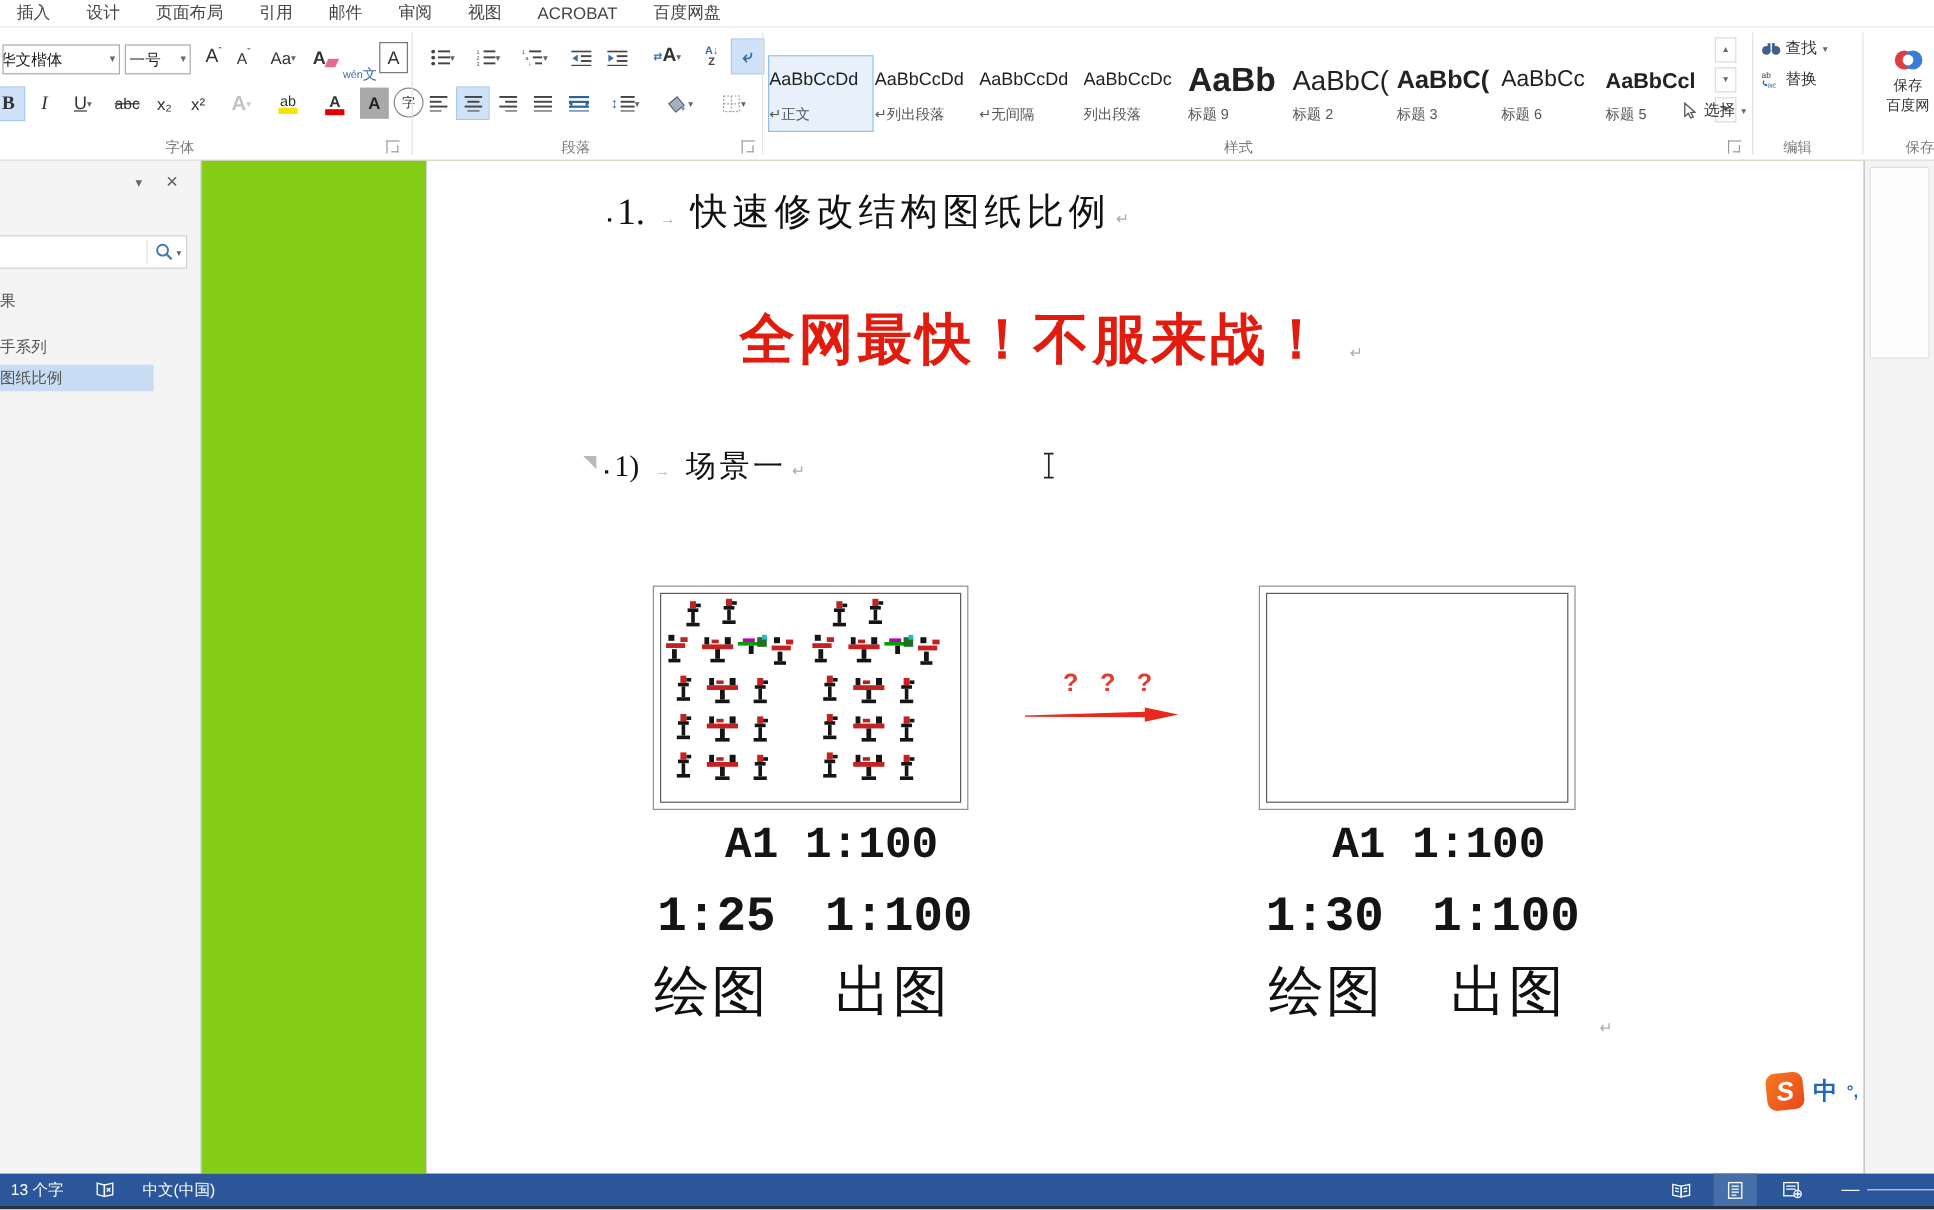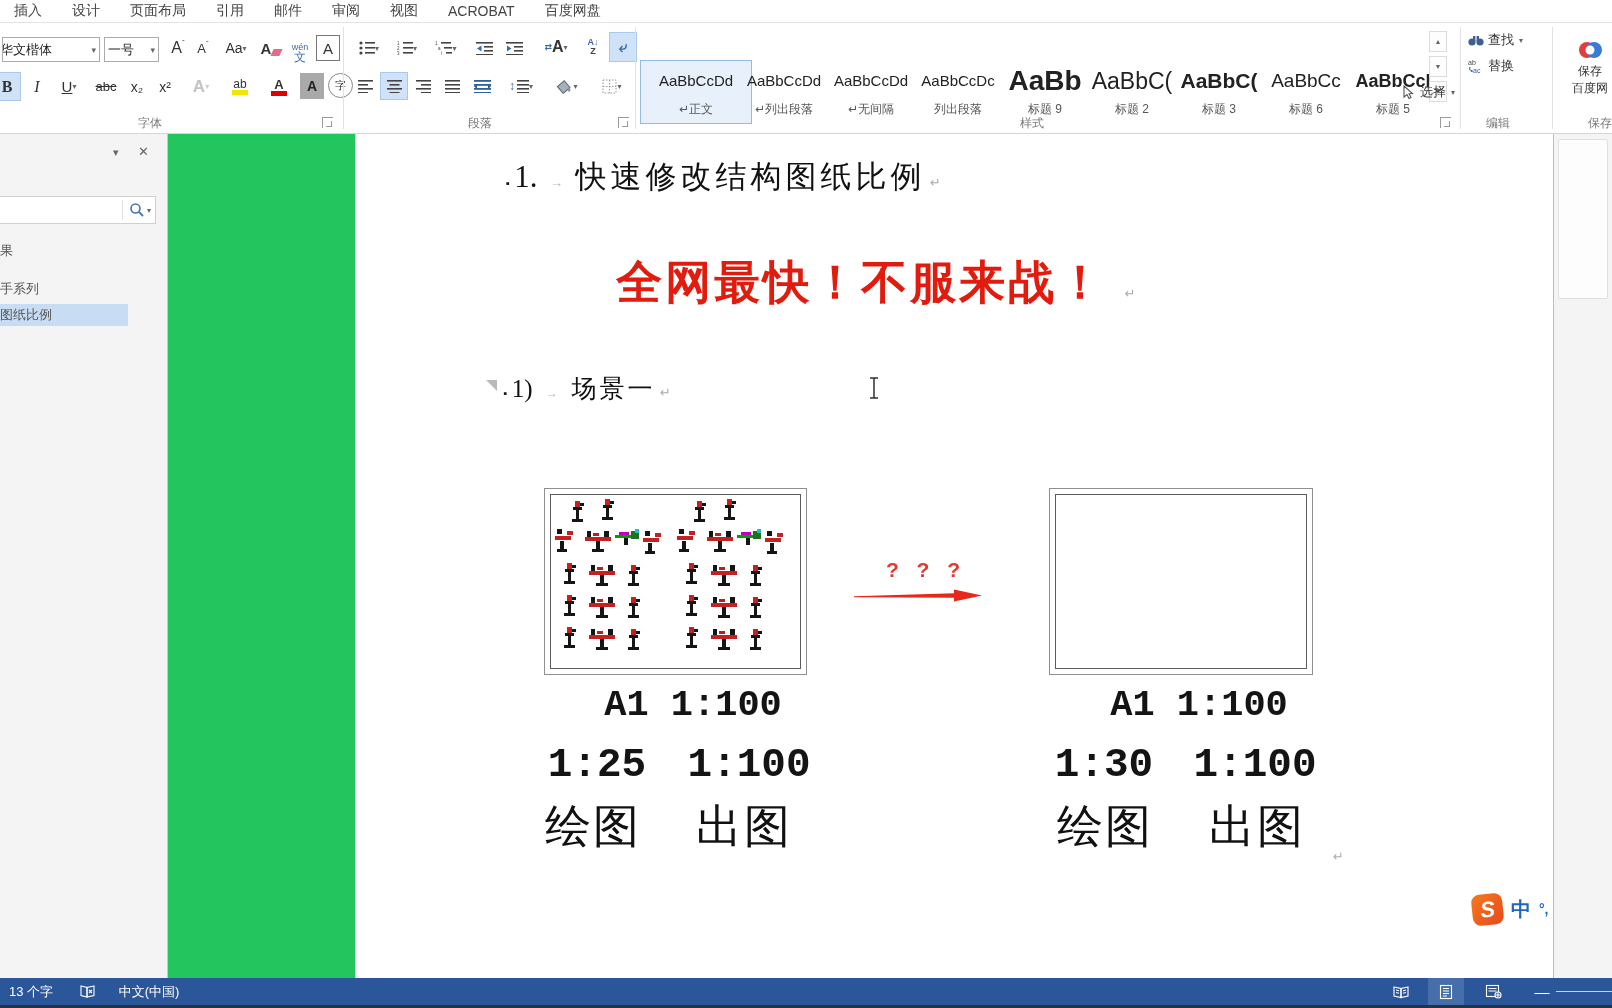--- a/index.html
+++ b/index.html
@@ -14,31 +14,31 @@
 .launcher{position:absolute;top:94px;width:11px;height:11px;border-left:1px solid #9a9a9a;border-top:1px solid #9a9a9a}
 .launcher:after{content:"";position:absolute;left:3px;top:3px;width:5px;height:5px;border-right:1.5px solid #9a9a9a;border-bottom:1.5px solid #9a9a9a}
 .combo{position:absolute;height:25px;border:1px solid #ababab;background:#fff;display:flex;align-items:center;font-size:13px;color:#222;padding:0 3px;overflow:hidden}
 .combo .car{margin-left:auto;color:#666;font-size:9px;padding-left:4px}
 .rbtn{position:absolute;display:flex;align-items:center;justify-content:center;color:#333;cursor:default}
 .hl{background:#cfe2f8;outline:1px solid #a9c9ec}
 .car{font-size:8px;color:#666}
 .serif{font-family:"Liberation Serif","DejaVu Serif",serif}
 .mini{font-size:9px;color:#555}
 
-.sitem{position:absolute;top:38px;width:110px;height:62px;text-align:center;color:#444}
+.sitem{position:absolute;top:24px;width:86px;height:62px;text-align:left;color:#444}
 .sitem .samp{display:block;height:38px;line-height:40px;white-space:nowrap;overflow:hidden;color:#222}
 .sitem .snm{display:block;font-size:12px;color:#555;margin-top:2px;white-space:nowrap;overflow:hidden}
 .ssel{outline:1px solid #92bce4;background:#e8f1fb}
 .scrbtn{position:absolute;left:1429px;width:18px;height:21px;border:1px solid #dcdcdc;background:#fdfdfd;font-size:7px;color:#666;display:flex;align-items:center;justify-content:center}
 
 #navpane{left:0;top:134px;width:168px;height:844px;background:#f4f4f4;border-right:1px solid #c9c9c9}
 #navsearch{position:absolute;left:-22px;top:62px;width:178px;height:28px;background:#fff;border:1px solid #cfcfcf;display:flex;align-items:center}
 .navitem{position:absolute;left:0;font-size:13px;color:#555;white-space:nowrap}
 
-#canvas{left:168px;top:134px;width:1385px;height:844px;background:#22c55e}
+#canvas{left:168px;top:134px;width:1385px;height:844px;background:#84cc16}
 #page{position:absolute;left:187px;top:0;width:1198px;height:844px;background:#fff;border-left:1px solid #d6d6d6}
 #scrollstrip{left:1553px;top:134px;width:59px;height:844px;background:#f4f4f4;border-left:1px solid #bdbdbd}
 #scrollthumb{position:absolute;left:4px;top:5px;width:50px;height:160px;background:#fdfdfd;border:1px solid #e0e0e0;border-radius:2px}
 .pilcrow{color:#aaa;font-size:13px}
 .sqbullet{color:#111;font-size:11px}
 .tabarrow{color:#b5b5b5}
 .figbox{position:absolute;border:1px solid #8f8f8f;background:#fff;padding:5px}
 .figinner{width:100%;height:100%;border:1px solid #5c5c5c;background:#fff;overflow:hidden}
 .cadnum{font-family:"Liberation Mono","DejaVu Sans Mono",monospace;font-weight:bold;color:#141414;white-space:nowrap}
 .cadcjk{font-weight:normal;color:#111;white-space:nowrap;letter-spacing:2px}
@@ -86,21 +86,21 @@
       <span style="font-size:8px;margin-top:-10px">ˇ</span>
     </div>
   <div class="rbtn" style="left:220px;top:12px;width:32px;height:26px;font-size:14px">
       <span>Aa</span>
       <span class="car">▾</span>
     </div>
   <div class="rbtn" style="left:258px;top:12px;width:26px;height:26px;font-size:15px;font-weight:bold">
     <span>A</span>
     <span style="width:9px;height:7px;background:#e66a8a;transform:skewX(-25deg);margin-left:1px;margin-top:8px"></span>
   </div>
-  <div class="rbtn" style="left:288px;top:14px;width:24px;height:30px;flex-direction:column;line-height:10px">
+  <div class="rbtn" style="left:288px;top:24px;width:24px;height:30px;line-height:10px">
     <span class="mini" style="color:#3a6ca8">wén</span>
     <span style="font-size:12px;color:#3a6ca8">文</span>
   </div>
   <div class="rbtn" style="left:316px;top:12px;width:24px;height:26px;border:1px solid #777;font-size:15px">
       <span>A</span>
     </div>
 
   <div class="rbtn serif hl" style="left:-6px;top:50px;width:26px;height:27px;font-size:16px;font-weight:bold">
       <span>B</span>
     </div>

